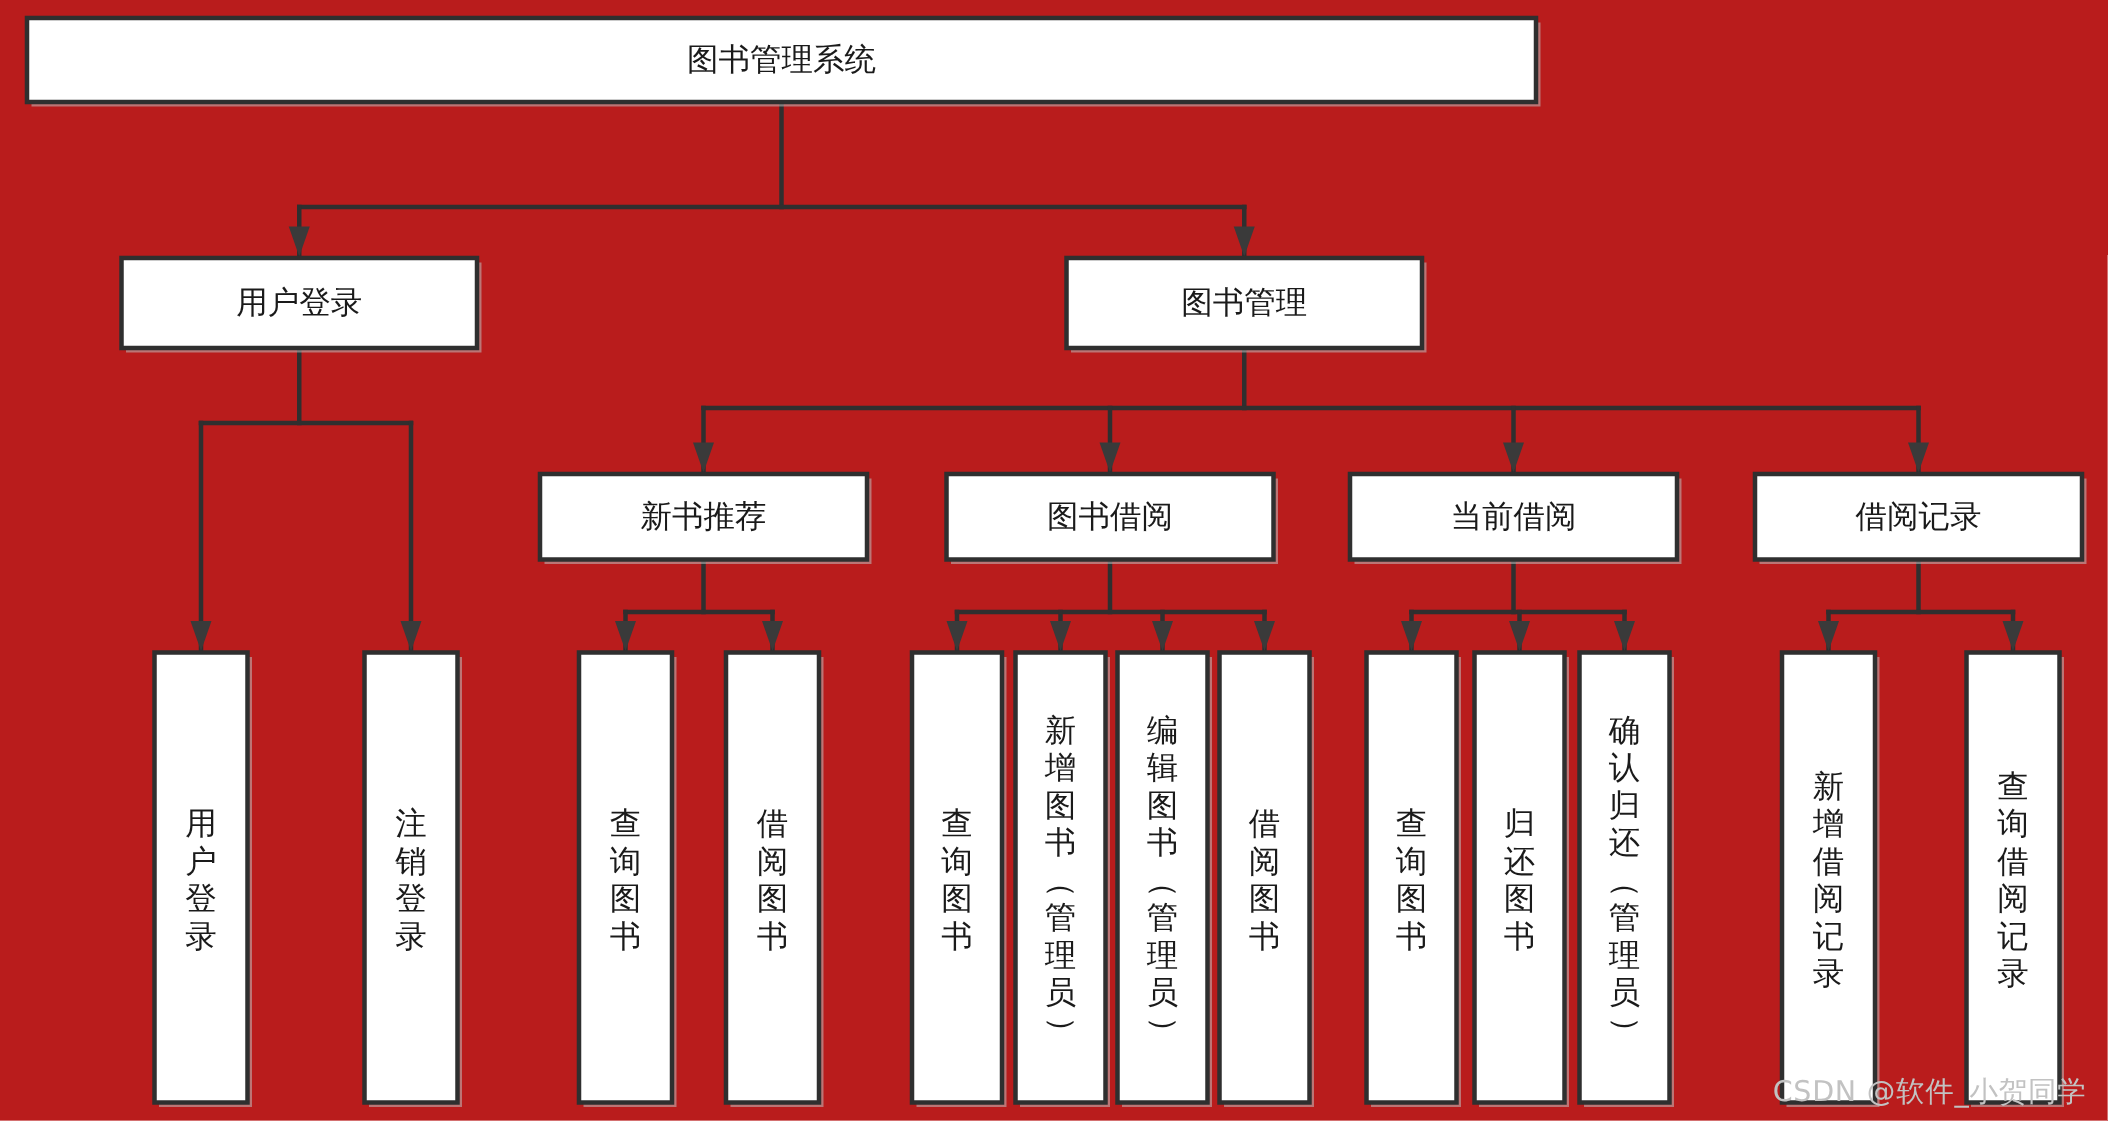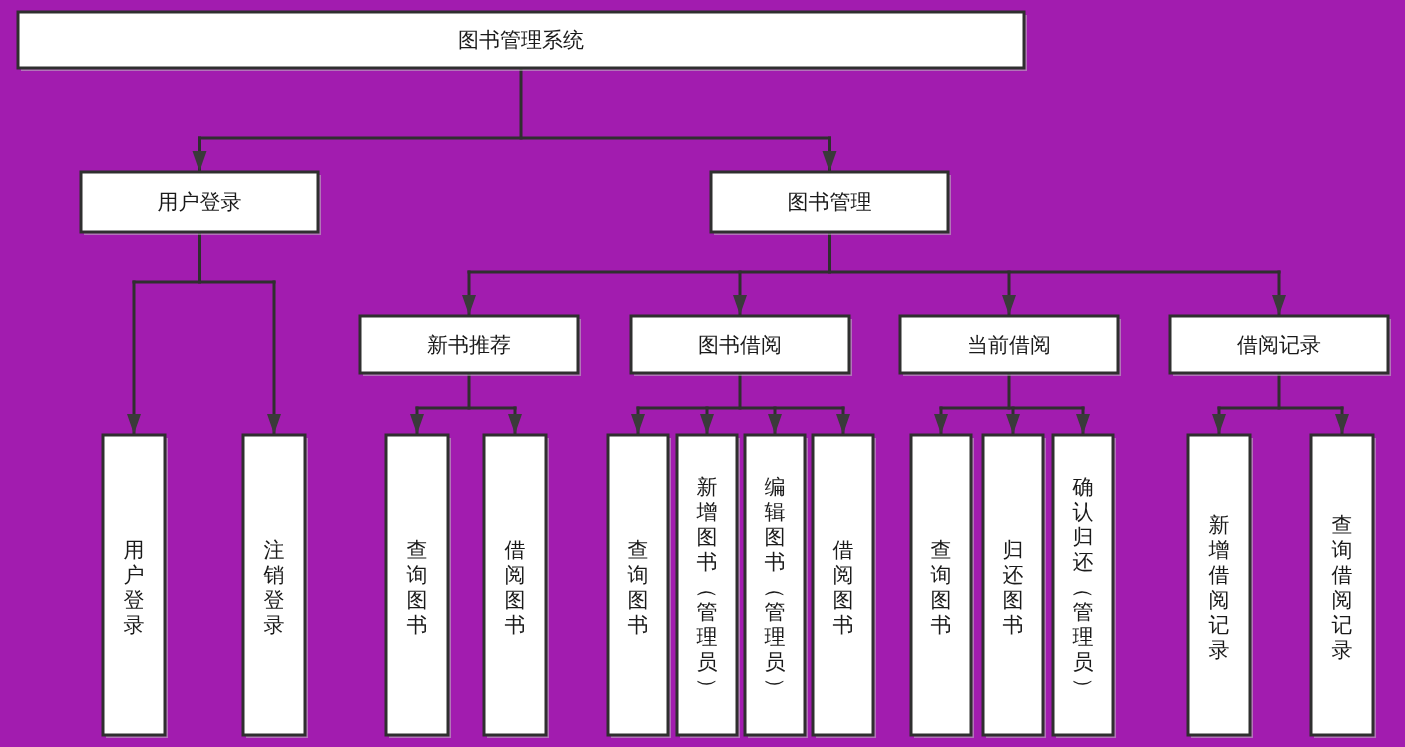--- a/index.html
+++ b/index.html
@@ -10,21 +10,21 @@
   body {
     width: 1405px;
     height: 747px;
     font-family: "DejaVu Sans", "Liberation Sans", sans-serif;
     overflow: hidden;
   }
   #diagram-root {
     position: relative;
     width: 1405px;
     height: 747px;
-    background: #a21caf;
+    background: #b91c1c;
   }
   svg.diagram-canvas {
     position: absolute;
     left: 0;
     top: 0;
     width: 1405px;
     height: 747px;
     display: block;
   }
   .node-box {
@@ -285,13 +285,14 @@
           <text x="1342" y="525.5" class="node-label-vertical" dominant-baseline="middle">查</text>
           <text x="1342" y="550.5" class="node-label-vertical" dominant-baseline="middle">询</text>
           <text x="1342" y="575.5" class="node-label-vertical" dominant-baseline="middle">借</text>
           <text x="1342" y="600.5" class="node-label-vertical" dominant-baseline="middle">阅</text>
           <text x="1342" y="625.5" class="node-label-vertical" dominant-baseline="middle">记</text>
           <text x="1342" y="650.5" class="node-label-vertical" dominant-baseline="middle">录</text>
         </g>
       </g>
   </svg>
 
+  <div class="watermark-text">CSDN @软件_小贺同学</div>
 </div>
 
 </body></html>

